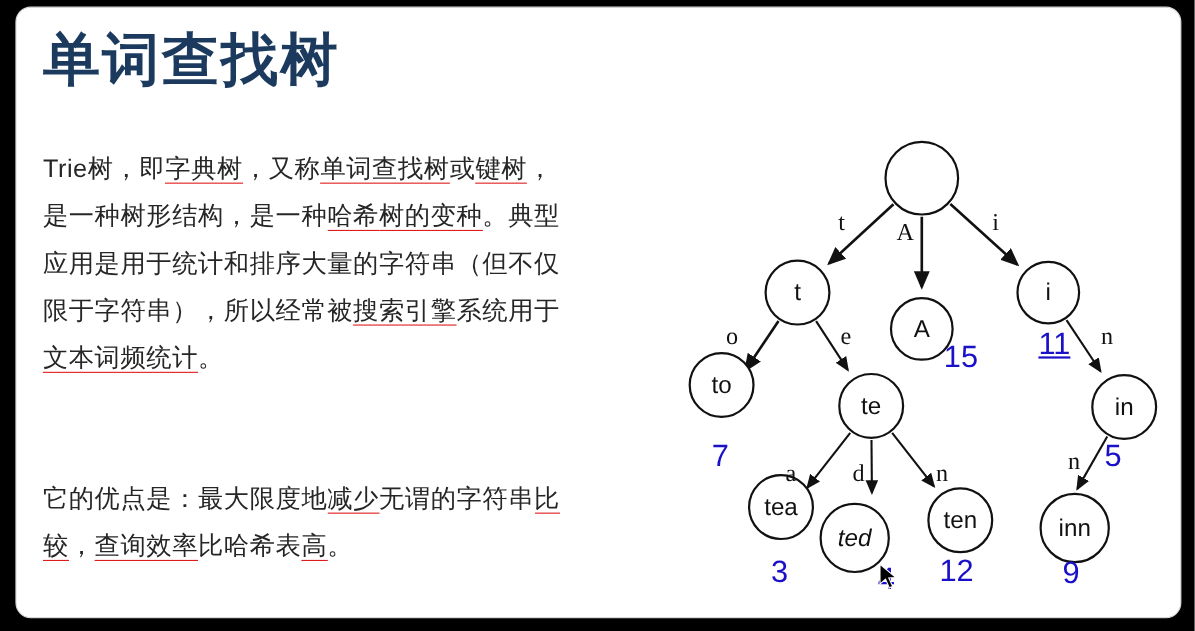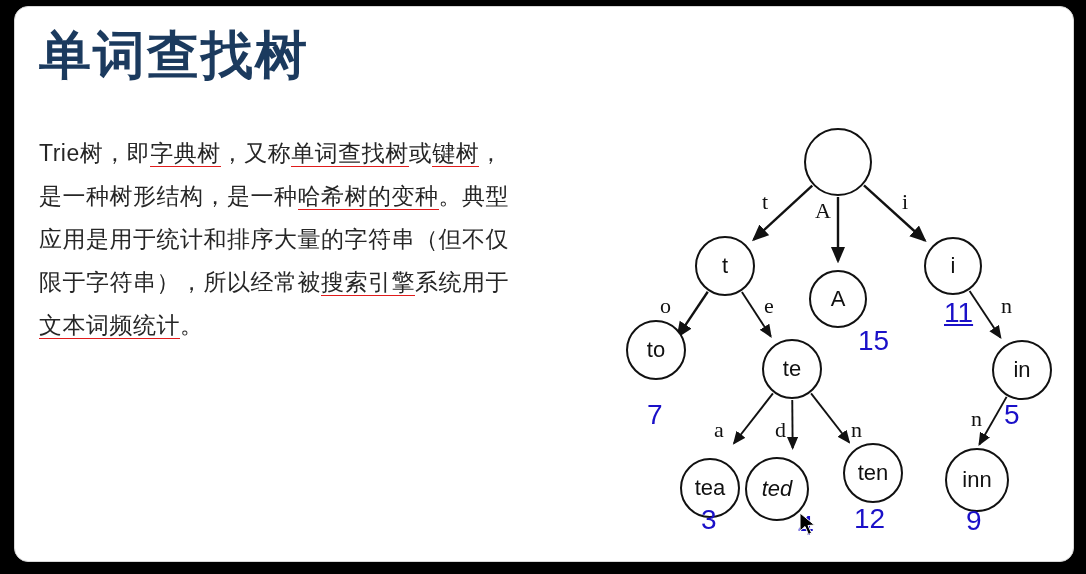--- a/index.html
+++ b/index.html
@@ -59,20 +59,21 @@
   #mouse-cursor{position:absolute;left:784px;top:505px;}
 </style>
 </head>
 <body>
 
 <div id="slide-frame">
 
   <div id="page-title">单词查找树</div>
 
   <div class="para" id="para-1"><span>Trie树，即</span><span class="u">字典树</span><span>，又称</span><span class="u">单词查找树</span><span>或</span><span class="u">键树</span><span>，是一种树形结构，是一种</span><span class="u">哈希</span><span class="u">树的变种</span><span>。典型应用是用于统计和排序大量的字符串（但不仅限于字符串），所以经常被</span><span class="u">搜索引擎</span><span>系统用于</span><span class="u">文本词频统计</span><span>。</span></div>
+  <div class="para" id="para-2"><span>它的优点是：最大限度地</span><span class="u">减少</span><span>无谓的字符串</span><span class="u">比较</span><span>，</span><span class="u">查询效率</span><span>比哈希表</span><span class="u">高</span><span>。</span></div>
 
   <div id="trie-diagram">
     <svg id="trie-svg" width="484" height="554">
       <defs>
         <marker id="arrowhead" markerWidth="7" markerHeight="7" refX="6" refY="3" orient="auto">
           <polygon points="0,0 7,3 0,6" fill="#111"></polygon>
         </marker>
       </defs>
       <g id="edge-group">
           <line x1="223.2469573230041" y1="178.7019153841378" x2="164.69624755436683" y2="232.58929428624646" stroke="#111111" stroke-width="2.4" marker-end="url(#arrowhead)"></line>
@@ -88,39 +89,39 @@
         </g>
     </svg>
     <div id="node-layer">
         <div class="node" style="left: 215px; top: 121px; width: 68px; height: 68px; border-color: rgb(17, 17, 17);"></div>
         <div class="node" style="left: 106px; top: 229px; width: 60px; height: 60px; border-color: rgb(17, 17, 17);">t</div>
         <div class="node" style="left: 220px; top: 263px; width: 58px; height: 58px; border-color: rgb(17, 17, 17);">A</div>
         <div class="node" style="left: 335px; top: 230px; width: 58px; height: 58px; border-color: rgb(17, 17, 17);">i</div>
         <div class="node" style="left: 37px; top: 313px; width: 60px; height: 60px; border-color: rgb(17, 17, 17);">to</div>
         <div class="node" style="left: 173px; top: 332px; width: 60px; height: 60px; border-color: rgb(17, 17, 17); text-align: right;">te</div>
         <div class="node" style="left: 403px; top: 333px; width: 60px; height: 60px; border-color: rgb(17, 17, 17);">in</div>
-        <div class="node" style="left: 91px; top: 451px; width: 60px; height: 60px; border-color: rgb(17, 17, 17);">tea</div>
+        <div class="node" style="left: 91px; top: 424px; width: 60px; height: 60px; border-color: rgb(17, 17, 17);">tea</div>
         <div class="node" style="left: 156px; top: 450px; width: 64px; height: 64px; border-color: rgb(17, 17, 17); font-style: italic;">ted</div>
         <div class="node" style="left: 254px; top: 436px; width: 60px; height: 60px; border-color: rgb(17, 17, 17);">ten</div>
         <div class="node" style="left: 356px; top: 441px; width: 64px; height: 64px; border-color: rgb(17, 17, 17);">inn</div>
       </div>
     <div id="label-layer">
         <div class="edge-label" style="left: 173px; top: 182px;">t</div>
         <div class="edge-label" style="left: 226px; top: 191px;">A</div>
         <div class="edge-label" style="left: 313px; top: 182px;">i</div>
         <div class="edge-label" style="left: 71px; top: 286px;">o</div>
         <div class="edge-label" style="left: 175px; top: 286px;">e</div>
         <div class="edge-label" style="left: 125px; top: 410px;">a</div>
         <div class="edge-label" style="left: 186px; top: 410px;">d</div>
         <div class="edge-label" style="left: 262px; top: 410px;">n</div>
         <div class="edge-label" style="left: 412px; top: 286px;">n</div>
         <div class="edge-label" style="left: 382px; top: 399px;">n</div>
       </div>
     <div id="count-layer">
-        <div class="count" style="left: 269px; top: 318px; color: rgb(26, 16, 200);">15</div>
+        <div class="count" style="left: 269px; top: 302px; color: rgb(26, 16, 200);">15</div>
         <div class="count underline" style="left: 343px; top: 290px; color: rgb(26, 16, 200);">11</div>
         <div class="count" style="left: 58px; top: 392px; color: rgb(26, 16, 200);">7</div>
         <div class="count" style="left: 415px; top: 392px; color: rgb(26, 16, 200);">5</div>
         <div class="count" style="left: 112px; top: 497px; color: rgb(26, 16, 200);">3</div>
         <div class="count" style="left: 209px; top: 503px; color: rgb(26, 16, 200);">4</div>
         <div class="count" style="left: 265px; top: 496px; color: rgb(26, 16, 200); text-align: center;">12</div>
         <div class="count" style="left: 377px; top: 498px; color: rgb(26, 16, 200);">9</div>
       </div>
   </div>
 

